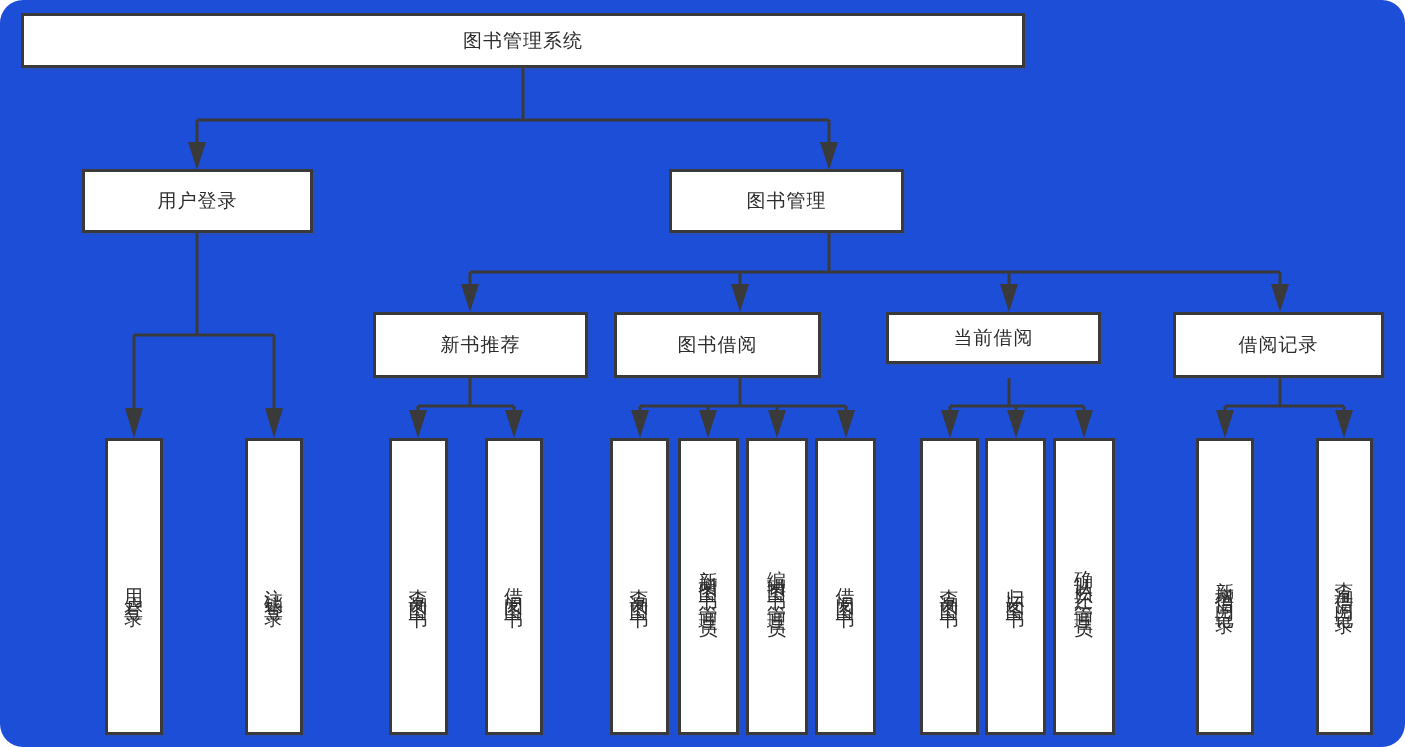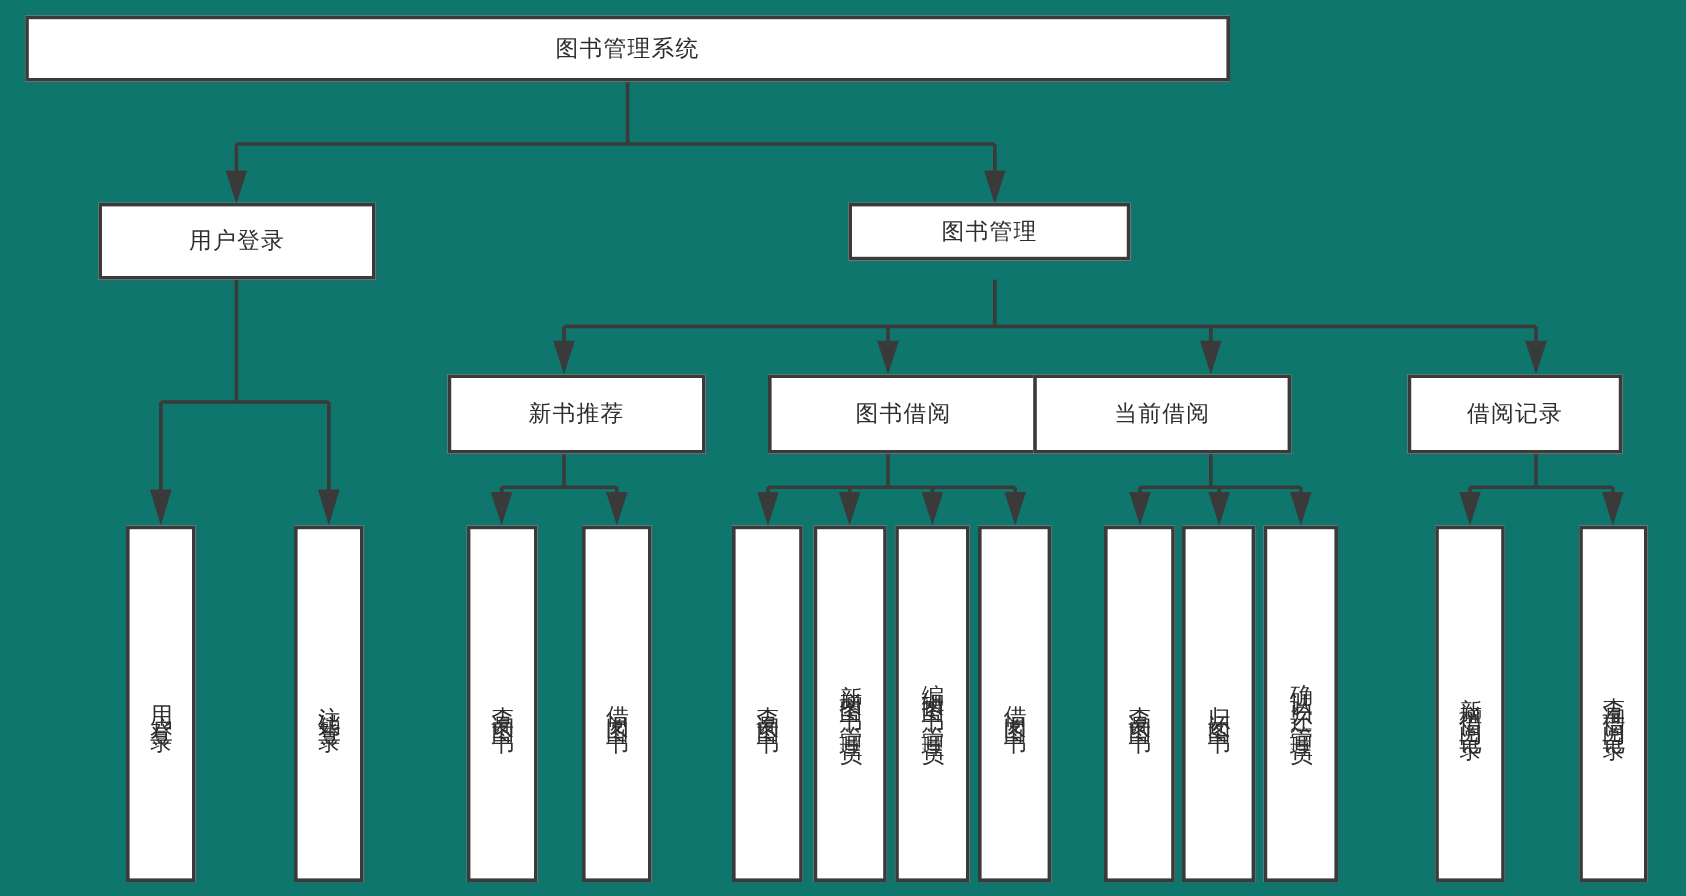--- a/index.html
+++ b/index.html
@@ -6,22 +6,23 @@
     --line:#3a3a3a;
     --text:#2d2d2d;
     --wm:#cfc3c8;
   }
   html,body{margin:0;padding:0;background:#fff;}
   body{font-family:"Liberation Sans","DejaVu Sans",sans-serif;}
   .stage{
     position:relative;
     width:1405px;
     height:747px;
-    background:#0f766e;
+    background:#1d4ed8;
     overflow:hidden;
+    border-radius:23px;
   }
   .wires{
     position:absolute;
     left:0;top:0;
     width:1405px;height:747px;
     z-index:0;
   }
   .box{
     position:absolute;
     box-sizing:border-box;
@@ -136,34 +137,34 @@
     </g>
   </svg>
 
   <div class="box" style="left:21px;top:13px;width:1004px;height:55px">
     <span class="hlabel">图书管理系统</span>
   </div>
 
   <div class="box" style="left:82px;top:169px;width:231px;height:64px">
     <span class="hlabel">用户登录</span>
   </div>
-  <div class="box" style="left:707px;top:169px;width:235px;height:48px">
+  <div class="box" style="left:669px;top:169px;width:235px;height:64px">
     <span class="hlabel">图书管理</span>
   </div>
 
   <div class="box" style="left:373px;top:312px;width:215px;height:66px">
     <span class="hlabel">新书推荐</span>
   </div>
-  <div class="box" style="left:640px;top:312px;width:226px;height:66px">
+  <div class="box" style="left:614px;top:312px;width:207px;height:66px">
     <span class="hlabel">图书借阅</span>
   </div>
-  <div class="box" style="left:861px;top:312px;width:215px;height:66px">
+  <div class="box" style="left:886px;top:312px;width:215px;height:52px">
     <span class="hlabel">当前借阅</span>
   </div>
-  <div class="box" style="left:1173px;top:312px;width:179px;height:66px">
+  <div class="box" style="left:1173px;top:312px;width:211px;height:66px">
     <span class="hlabel">借阅记录</span>
   </div>
 
   <div class="box" style="left:105px;top:438px;width:58px;height:297px">
     <span class="vlabel">用户登录</span>
   </div>
   <div class="box" style="left:245px;top:438px;width:58px;height:297px">
     <span class="vlabel">注销登录</span>
   </div>
 

